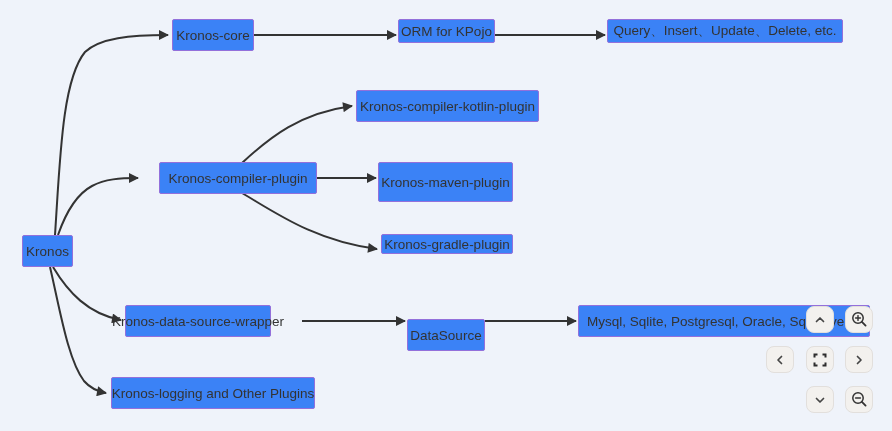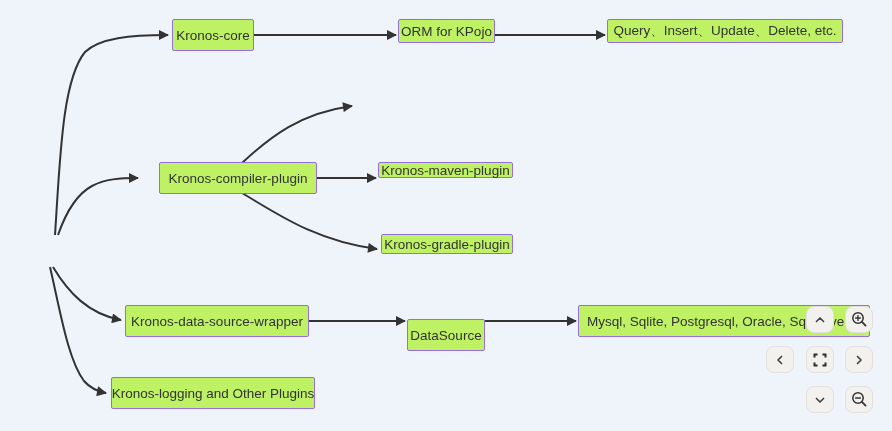--- a/index.html
+++ b/index.html
@@ -9,21 +9,21 @@
     font-family: "Liberation Sans", "DejaVu Sans", sans-serif;
     overflow: hidden;
   }
   #stage { position: relative; width: 892px; height: 431px; }
 
   svg.edges { position: absolute; left: 0; top: 0; z-index: 1; }
 
   .node {
     position: absolute; z-index: 2;
     box-sizing: border-box;
-    background: #bef264;
+    background: #3b82f6;
     border: 1px solid #9370db;
     border-radius: 2px;
     color: #333333;
     font-size: 13.5px;
     display: flex; align-items: center; justify-content: center;
     white-space: nowrap;
   }
   .node.left-align {
     justify-content: flex-start;
     padding-left: 8px;
@@ -62,27 +62,29 @@
       <path d="M254 35 H 396" marker-end="url(#ah)"></path>
       <path d="M495 35 H 605" marker-end="url(#ah)"></path>
       <path d="M242 163 C 270 137, 300 113, 352 106" marker-end="url(#ah)"></path>
       <path d="M287 178 H 376" marker-end="url(#ah)"></path>
       <path d="M242 193 C 276 213, 315 241, 377 249" marker-end="url(#ah)"></path>
       <path d="M302 321 H 405" marker-end="url(#ah)"></path>
       <path d="M485 321 H 576" marker-end="url(#ah)"></path>
     </g>
   </svg>
 
+  <div class="node" style="left:22px;  top:235px; width:51px;  height:32px">Kronos</div>
   <div class="node" style="left:172px; top:19px;  width:82px;  height:32px">Kronos-core</div>
   <div class="node" style="left:398px; top:19px;  width:97px;  height:24px">ORM for KPojo</div>
   <div class="node" style="left:607px; top:19px;  width:236px; height:24px">Query、Insert、Update、Delete, etc.</div>
+  <div class="node" style="left:356px; top:90px;  width:183px; height:32px">Kronos-compiler-kotlin-plugin</div>
   <div class="node" style="left:159px; top:162px; width:158px; height:32px">Kronos-compiler-plugin</div>
-  <div class="node" style="left:378px; top:162px; width:135px; height:16px">Kronos-maven-plugin</div>
+  <div class="node" style="left:378px; top:162px; width:135px; height:40px">Kronos-maven-plugin</div>
   <div class="node" style="left:381px; top:234px; width:132px; height:20px">Kronos-gradle-plugin</div>
-  <div class="node" style="left:125px; top:305px; width:184px; height:32px">Kronos-data-source-wrapper</div>
+  <div class="node" style="left:125px; top:305px; width:146px; height:32px">Kronos-data-source-wrapper</div>
   <div class="node" style="left:407px; top:319px; width:78px;  height:32px">DataSource</div>
   <div class="node left-align" style="left:578px; top:305px; width:292px; height:32px">Mysql, Sqlite, Postgresql, Oracle, SqlServer, etc.</div>
   <div class="node" style="left:111px; top:377px; width:204px; height:32px">Kronos-logging and Other Plugins</div>
 
   <button class="ctrl" style="left:806px; top:306px">
     <svg width="16" height="16" viewBox="0 0 16 16">
       <polyline points="4.5,9.5 8,6 11.5,9.5" fill="none" stroke="#454545" stroke-width="1.7" stroke-linecap="round" stroke-linejoin="round"></polyline>
     </svg>
   </button>
   <button class="ctrl" style="left:845px; top:306px">

